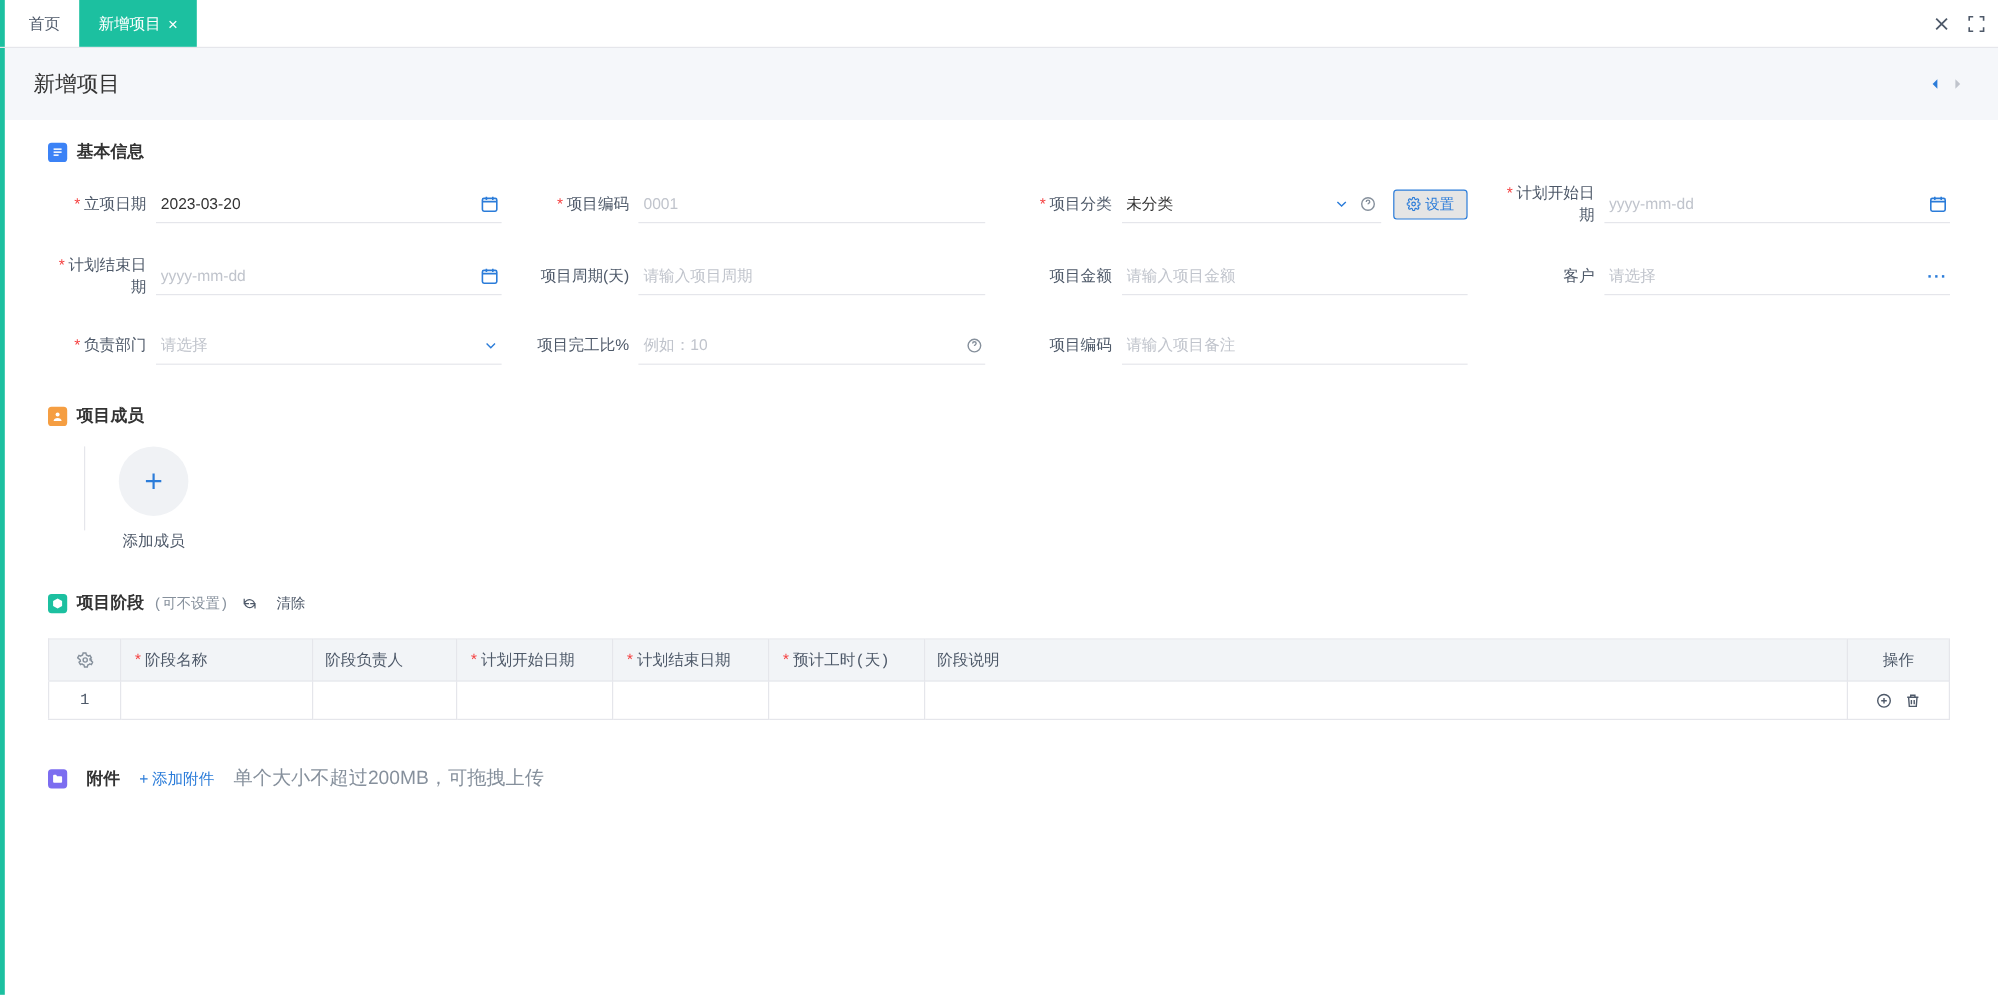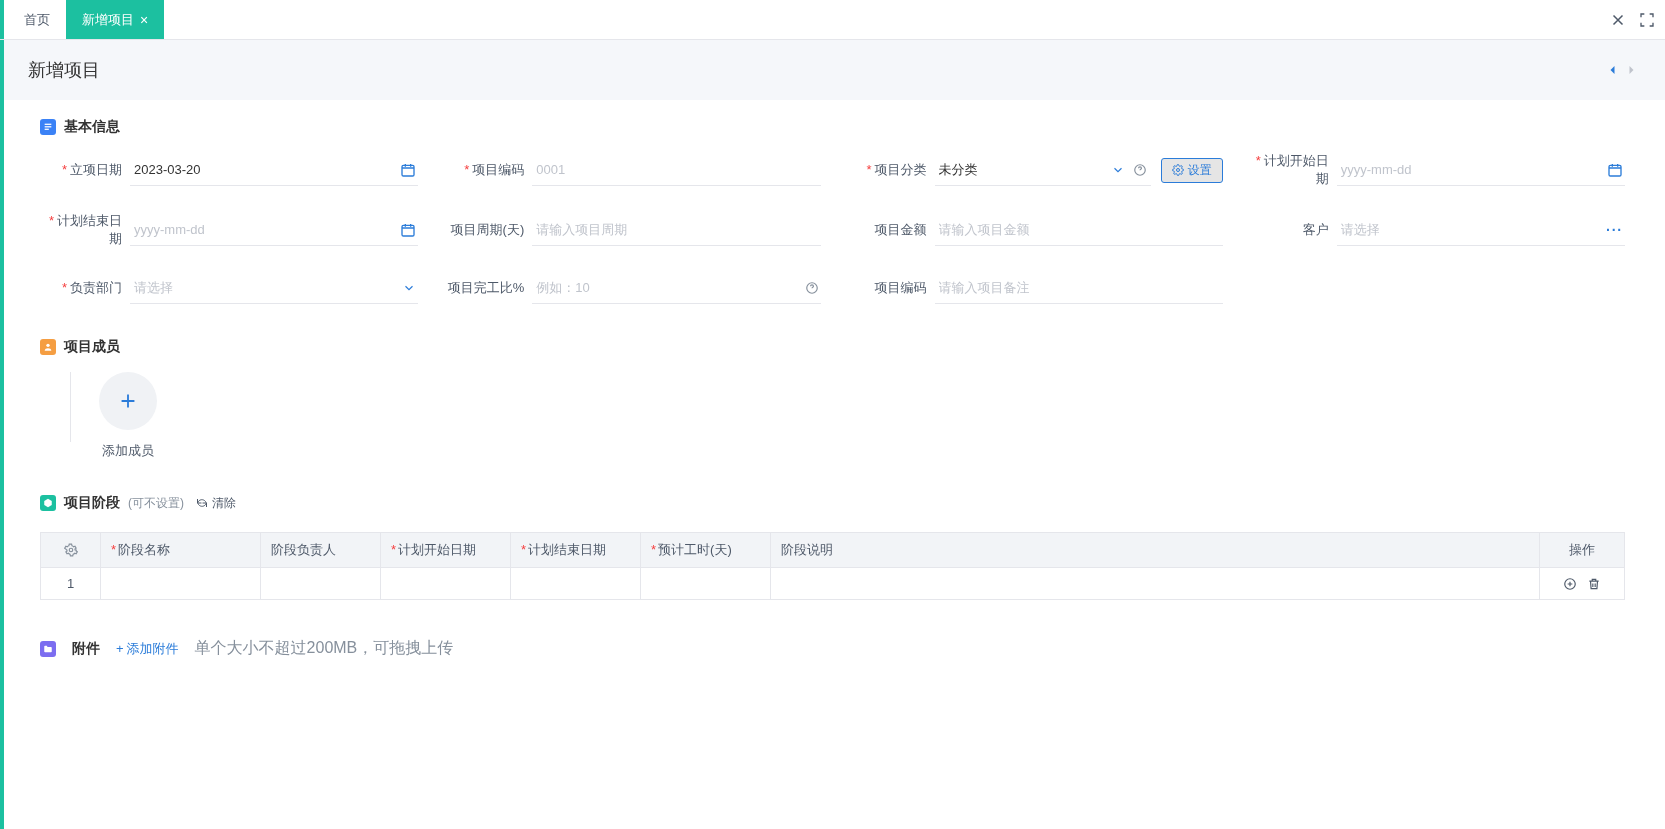--- a/index.html
+++ b/index.html
@@ -42,21 +42,21 @@
 
   .section { padding: 18px 40px 8px 40px; }
   .section-header { display: flex; align-items: center; gap: 8px; margin-bottom: 16px; }
   .sec-icon { width: 16px; height: 16px; display:inline-flex; align-items:center; justify-content:center; border-radius:3px; }
   .sec-icon.blue { background:#3b82f6; }
   .sec-icon.orange { background:#f59e42; }
   .sec-icon.teal { background:#1cc0a0; }
   .sec-icon.purple { background:#7c6df0; }
   .sec-title { font-size: 14px; font-weight: 600; }
   .sec-hint { color: #86909c; font-size: 12px; }
-  .sec-action { color: #4e5969; font-size: 12px; display: inline-flex; align-items: center; gap: 4px; cursor: pointer; margin-left: 4px;}
+  .sec-action { color: #4e5969; font-size: 12px; display: inline-flex; align-items: center; gap: 16px; cursor: pointer; margin-left: 4px;}
 
   .form-grid {
     display: grid;
     grid-template-columns: repeat(4, 1fr);
     column-gap: 24px;
     row-gap: 24px;
   }
   .field { display: flex; align-items: center; position: relative; }
   .label {
     width: 90px; min-width: 90px; text-align: right; color: #4e5969;
@@ -310,21 +310,21 @@
         <div class="add-circle">
           <svg width="22" height="22" viewBox="0 0 24 24" fill="none" stroke="currentColor" stroke-width="2">
               <path d="M12 5v14M5 12h14"></path>
             </svg>
         </div>
         <span class="member-label">添加成员</span>
       </div>
     </div>
   </div>
 
-  <div class="section" style="padding-top:26px;">
+  <div class="section" style="padding-top:26px;font-family:Liberation Mono, monospace;">
     <div class="section-header">
       <span class="sec-icon teal">
         <svg width="10" height="10" viewBox="0 0 24 24" fill="#fff">
             <path d="M12 2l9 5v10l-9 5-9-5V7l9-5z"></path>
           </svg>
       </span>
       <span class="sec-title">项目阶段</span>
       <span class="sec-hint">(可不设置)</span>
       <span class="sec-action">
         <svg width="12" height="12" viewBox="0 0 24 24" fill="none" stroke="currentColor" stroke-width="2">

